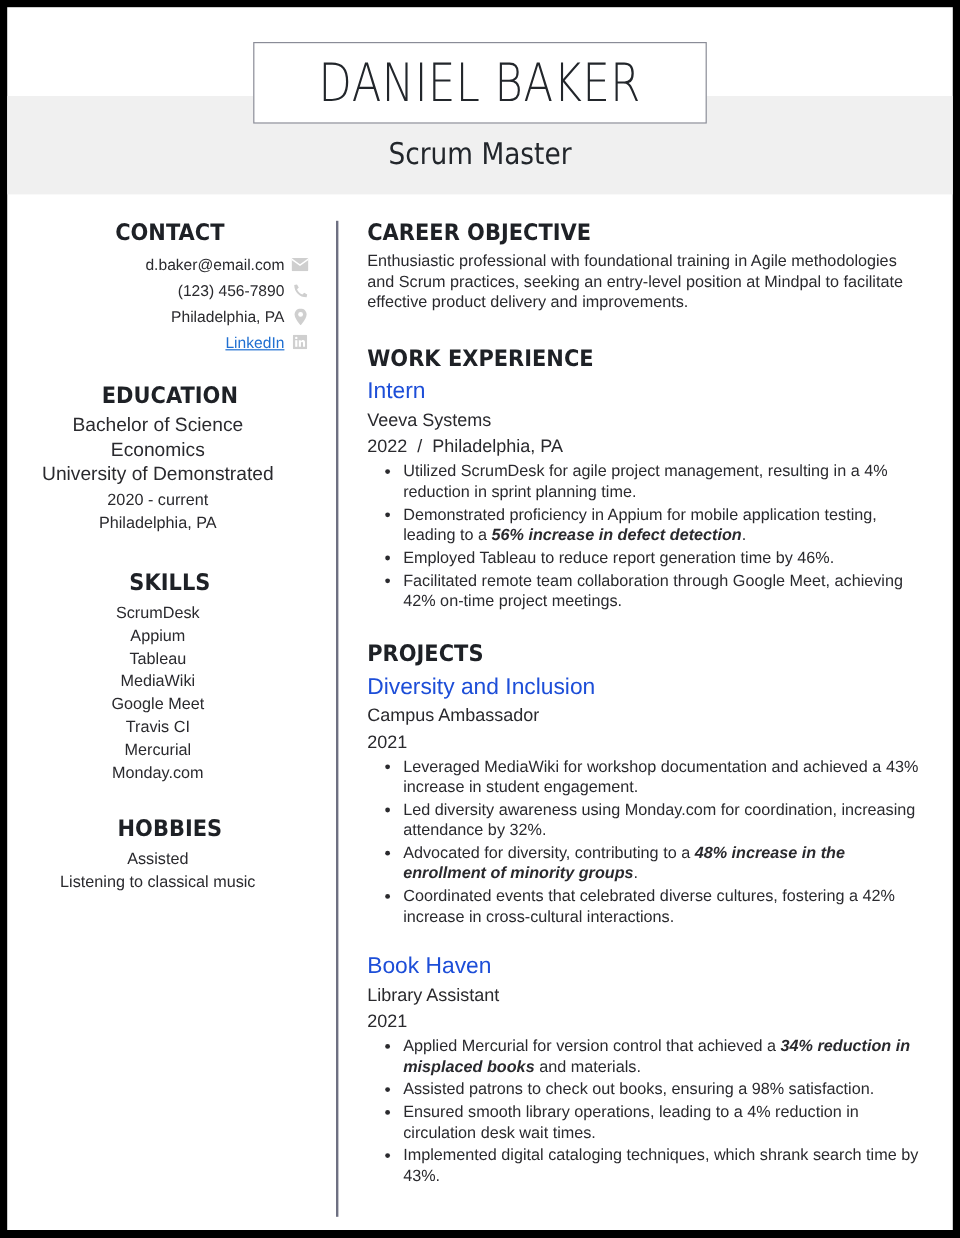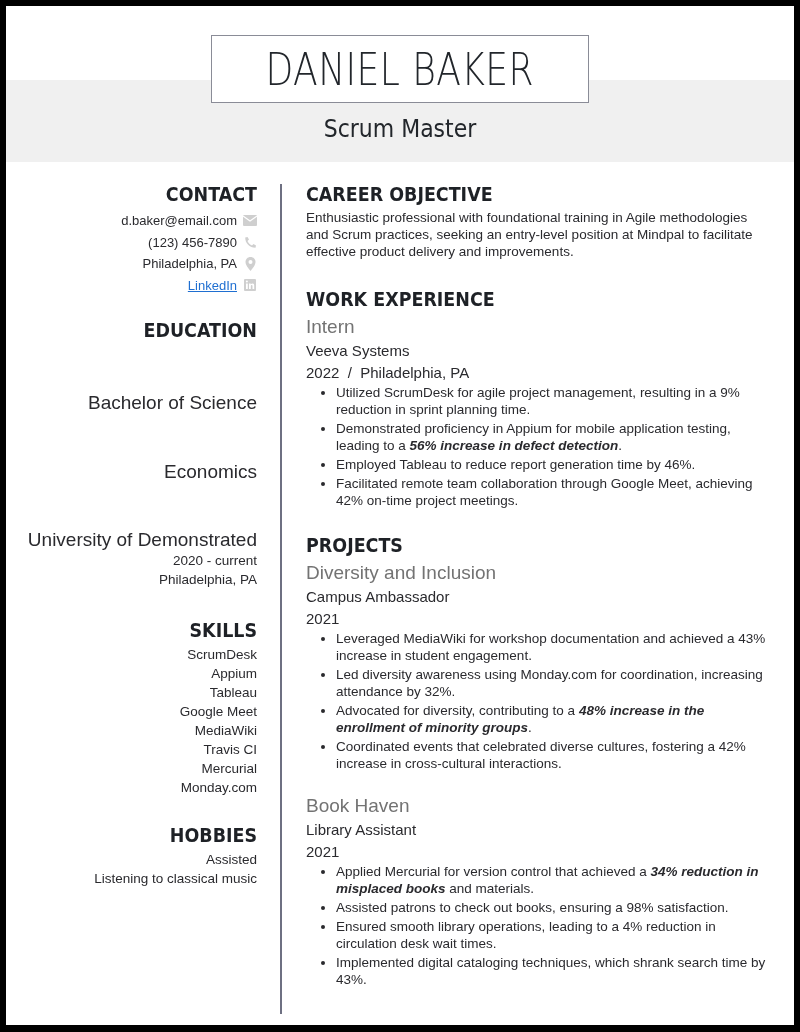--- a/index.html
+++ b/index.html
@@ -29,39 +29,39 @@
   .job-title {
     position: absolute; left: 0; width: 788px; top: 108px; text-align: center;
     font-family: "DejaVu Sans", sans-serif; font-size: 25px; color: #22262b;
     transform: scaleX(0.88);
   }
   .divider {
     position: absolute; left: 274px; top: 178px; width: 2px; height: 830px;
     background: #6e7082;
   }
   .left {
-    position: absolute; left: 0; width: 251px; top: 176px; text-align: right;
+    position: absolute; left: 0; width: 251px; top: 176px; text-align: center;
   }
   .right {
     position: absolute; left: 300px; width: 465px; top: 176px;
   }
   .sec-head {
     font-family: "DejaVu Sans", sans-serif; font-weight: bold; font-size: 19px;
     color: #1e2126; letter-spacing: 0px; margin: 0; line-height: 24px;
     transform-origin: right; transform: scaleX(0.92);
   }
   .right .sec-head { transform-origin: left; }
   .contact-row { display: flex; justify-content: flex-end; align-items: center; font-size: 13px; line-height: 21.5px; }
   .contact-row .icon { width: 14px; height: 14px; margin-left: 6px; display: inline-flex; align-items: center; justify-content: center; }
   .link { color: #1f6fd1; text-decoration: underline; }
-  .edu-line { font-size: 19px; line-height: 20.5px; margin-top: 48px; }
+  .edu-line { font-size: 16px; line-height: 20.5px; }
   .edu-small { font-size: 13.5px; line-height: 19.5px; }
   .skill { font-size: 13.5px; line-height: 19.1px; }
   .para { font-size: 13.5px; line-height: 17.2px; margin: 3px 0 0 0; }
-  .entry-title { font-size: 19px; line-height: 24px; margin-top: 4px; color: #737373; }
+  .entry-title { font-size: 19px; line-height: 24px; margin-top: 4px; color: #1d4ed8; }
   .entry-sub { font-size: 15px; line-height: 23px; }
   .entry-date { font-size: 15px; line-height: 22px; }
   ul.bullets { margin: 0; padding-left: 30px; }
   ul.bullets li { font-size: 13.5px; line-height: 17px; margin-bottom: 2px; }
   b.emph { font-style: italic; font-weight: bold; }
 </style>
 </head>
 <body>
 
 <div class="page">
@@ -127,22 +127,22 @@
       <div class="edu-small">Philadelphia, PA</div>
     </div>
 
     <div style="height:28px"></div>
     <div>
       <div class="sec-head">SKILLS</div>
       <div style="height:3px"></div>
       <div class="skill">ScrumDesk</div>
       <div class="skill">Appium</div>
       <div class="skill">Tableau</div>
+      <div class="skill">MediaWiki</div>
       <div class="skill">Google Meet</div>
-      <div class="skill">MediaWiki</div>
       <div class="skill">Travis CI</div>
       <div class="skill">Mercurial</div>
       <div class="skill">Monday.com</div>
     </div>
 
     <div style="height:26px"></div>
     <div>
       <div class="sec-head">HOBBIES</div>
       <div style="height:3px"></div>
       <div class="skill">Assisted</div>
@@ -157,21 +157,21 @@
     </div>
 
     <div style="height:26px"></div>
     <div>
       <div class="sec-head">WORK EXPERIENCE</div>
       <div>
         <div class="entry-title">Intern</div>
         <div class="entry-sub">Veeva Systems</div>
         <div class="entry-date" style="white-space:pre">2022  /  Philadelphia, PA</div>
         <ul class="bullets">
-          <li><span>Utilized ScrumDesk for agile project management, resulting in a 9% reduction in sprint planning time.</span><b class="emph"></b><span></span></li>
+          <li><span>Utilized ScrumDesk for agile project management, resulting in a 4% reduction in sprint planning time.</span><b class="emph"></b><span></span></li>
           <li><span>Demonstrated proficiency in Appium for mobile application testing, leading to a </span><b class="emph">56% increase in defect detection</b><span>.</span></li>
           <li><span>Employed Tableau to reduce report generation time by 46%.</span><b class="emph"></b><span></span></li>
           <li><span>Facilitated remote team collaboration through Google Meet, achieving 42% on-time project meetings.</span><b class="emph"></b><span></span></li>
         </ul>
       </div>
     </div>
 
     <div style="height:22px"></div>
     <div>
       <div class="sec-head">PROJECTS</div>

